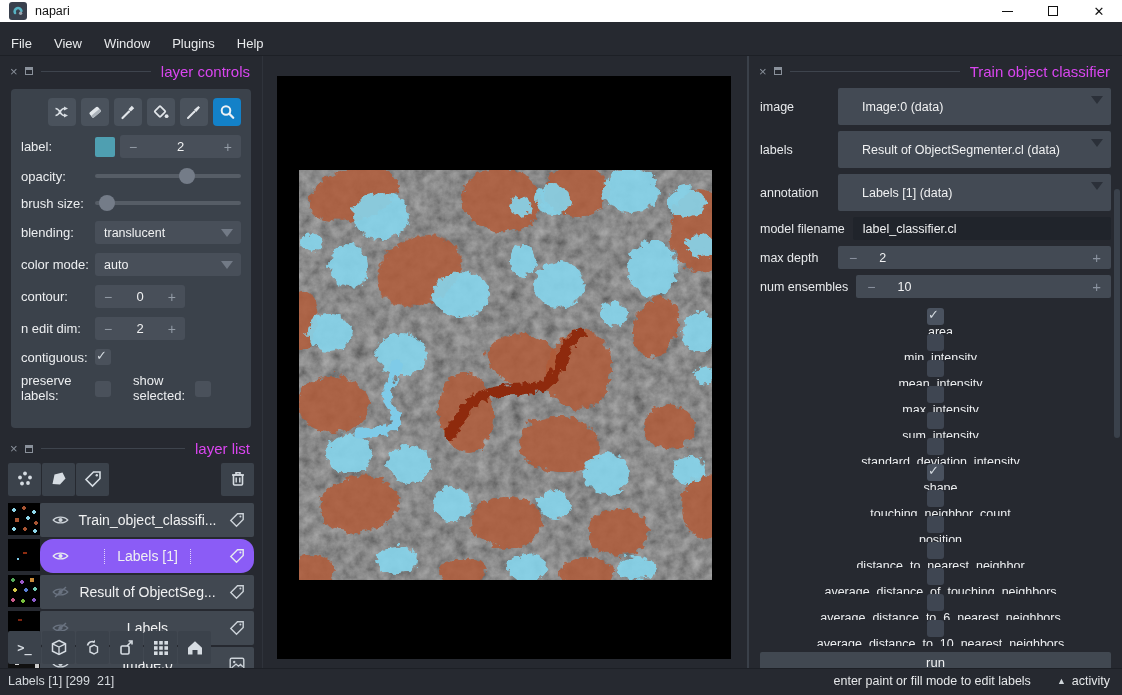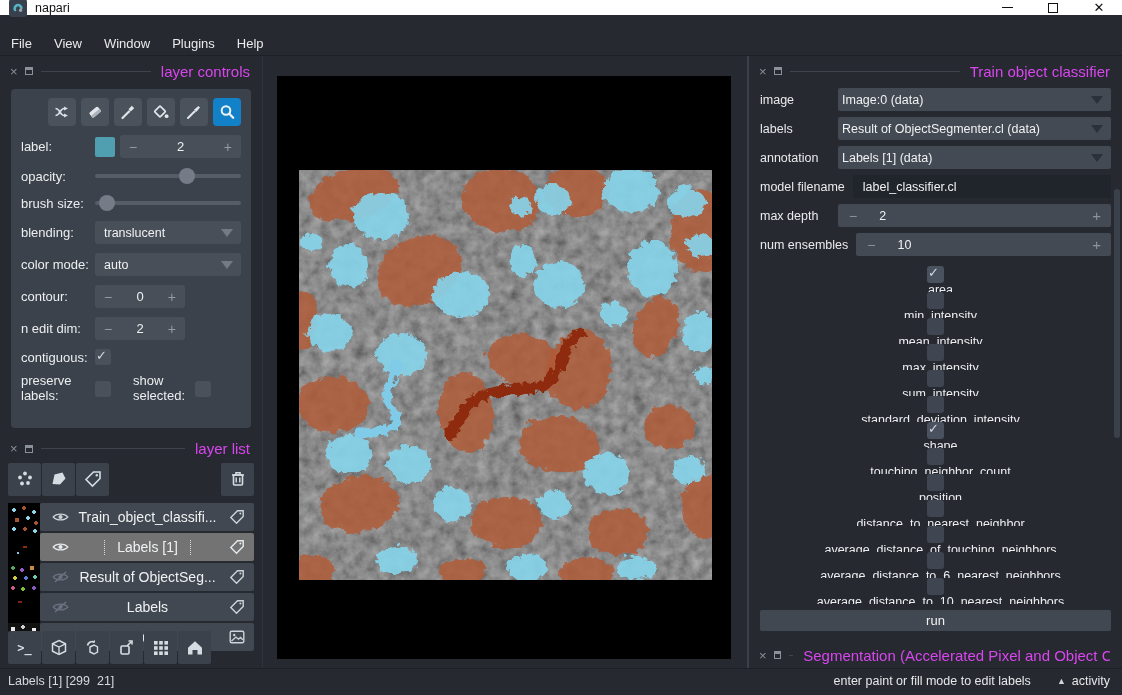--- a/index.html
+++ b/index.html
@@ -1,20 +1,20 @@
 <!DOCTYPE html>
 <html><head>
 <meta charset="utf-8">
 <style>
   * { margin:0; padding:0; box-sizing:border-box; }
   html,body { width:1122px; height:695px; overflow:hidden; background:#262930;
     font-family:"Liberation Sans","DejaVu Sans",sans-serif; color:#f0f1f2; }
 
   
-  .titlebar { position:absolute; left:0; top:0; width:1122px; height:15px; background:#ffffff;
+  .titlebar { position:absolute; left:0; top:0; width:1122px; height:22px; background:#ffffff;
     display:flex; align-items:center; }
   .app-icon { width:18px; height:18px; margin:0 8px 0 9px; border-radius:3px; background:#39404d;
     display:flex; align-items:center; justify-content:center; }
   .titlebar .t-title { font-size:12.5px; color:#111; }
   .win-btns { margin-left:auto; display:flex; height:31px; }
   .win-btn { width:46px; height:31px; display:flex; align-items:center; justify-content:center; }
   .ic-min { width:11px; height:1px; background:#111; display:block; }
   .ic-max { width:10px; height:10px; border:1px solid #111; display:block; }
   .ic-close { font-size:13px; color:#111; line-height:1; }
 
@@ -67,24 +67,24 @@
     left:1px; top:-1px; font-size:13px; font-weight:bold; color:#d3d9df; }
   .cb-big { width:17px; height:17px; flex:0 0 17px; background:#3f4652; }
   .cb-big.checked { background:#4a525f; }
 
   
   .ll-btn-row { display:flex; gap:1px; padding:0 8px; margin-top:3px; }
   .sq-btn { width:33px; height:33px; border-radius:2px; background:#3b424b;
     display:flex; align-items:center; justify-content:center; }
   .ll-btn-row .spacer { flex:1; }
   .layers { margin:7px 8px 0 8px; }
-  .layer-row { display:flex; height:28px; margin-bottom:2px; }
+  .layer-row { display:flex; height:34px; margin-bottom:2px; }
   .layer-thumb { width:32px; height:32px; flex:0 0 32px; background:#000; }
   .row-body { flex:1; background:#414851; border-radius:2px; display:flex; align-items:center; min-width:0; }
-  .layer-row.selected .row-body { background:#737373; }
+  .layer-row.selected .row-body { background:#8b5cf6;border-radius:13px; }
   .eye { margin-left:11px; flex:0 0 20px; display:flex; }
   .eye .eye-closed { display:none; }
   .layer-row.invisible .eye-closed { display:block; }
   .layer-name { flex:1; text-align:center; font-size:14px; white-space:nowrap; overflow:hidden; min-width:0; }
   .layer-row.selected .layer-name span { border:1px dotted rgba(255,255,255,.75); padding:1px 12px; }
   .kind { margin:0 8px 0 4px; flex:0 0 18px; display:flex; }
   .kind .icon-image { display:none; }
   .layer-row.kind-image .icon-image { display:block; }
 
   
@@ -129,22 +129,22 @@
   .console-glyph { font-family:"DejaVu Sans Mono",monospace; font-size:12px; font-weight:bold; color:#d6dce2; }
 
   
   .canvas { position:absolute; left:13px; top:20px; width:454px; height:583px; background:#000; overflow:hidden; }
   .canvas svg.scene { position:absolute; left:22px; top:94px; }
 
   
   .form { padding:6px 11px 0 11px; }
   .f-row { display:flex; align-items:center; margin-bottom:6px; min-height:23px; }
   .f-label { flex:0 0 auto; min-width:78px; padding-right:8px; font-size:12.5px; color:#e8eaec; }
-  .r-combo { position:relative; flex:1; height:23px; background:#434a54; border-radius:2px;
-    display:flex; align-items:center; padding-left:4px; font-size:12.5px; }
+  .r-combo { position:relative; flex:1; height:37px; background:#434a54; border-radius:2px;
+    display:flex; align-items:center; padding-left:24px; font-size:12.5px; }
   .r-combo .arrow { position:absolute; right:8px; top:8px; width:0; height:0;
     border-left:6px solid transparent; border-right:6px solid transparent; border-top:8px solid #2b3039; }
   .r-input { flex:1; height:23px; background:#20242b; border-radius:2px; display:flex; align-items:center;
     padding-left:10px; font-size:12.5px; }
   .r-spin { position:relative; flex:1; height:23px; background:#434a54; border-radius:2px;
     display:flex; align-items:center; font-size:12.5px; }
   .r-spin .minus { margin-left:11px; color:#8b93a0; font-size:14px; }
   .r-spin .val { margin-left:22px; }
   .r-spin .plus { position:absolute; right:10px; color:#8b93a0; font-size:15px; }
   .features { padding:4px 11px 0 11px; }

